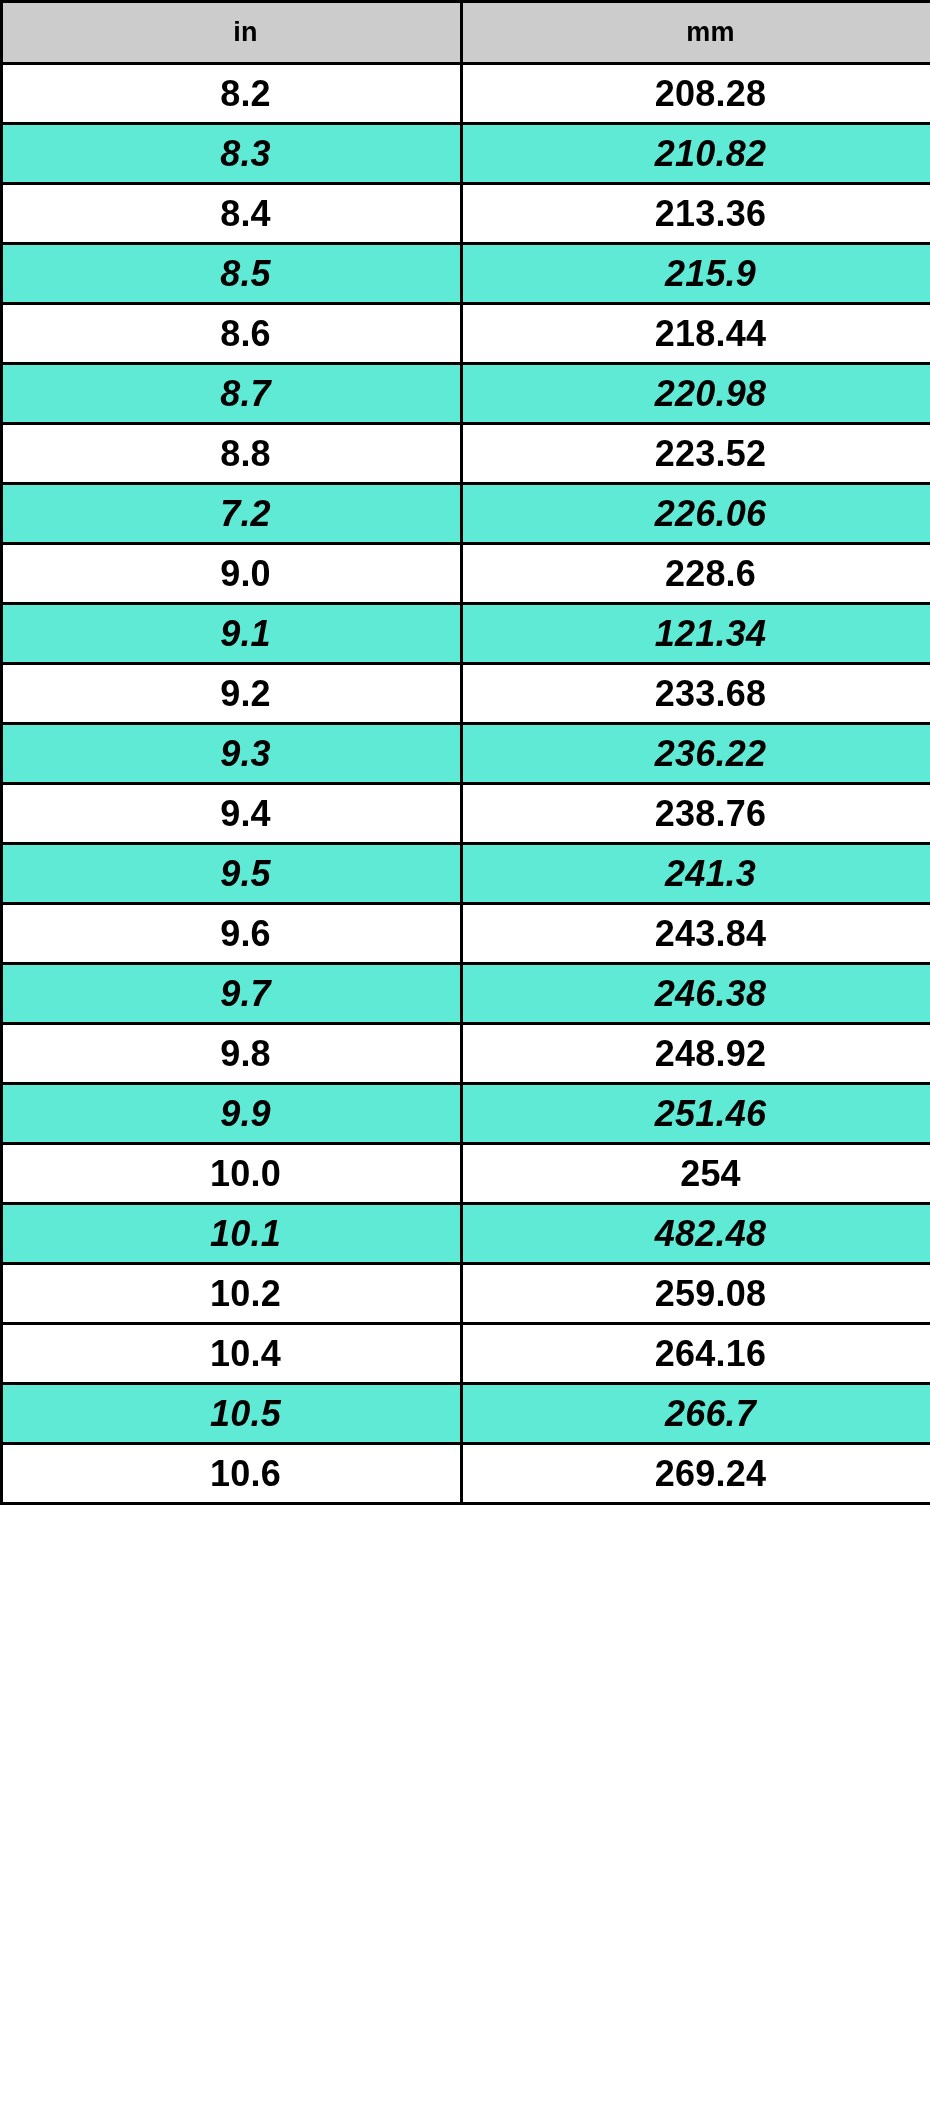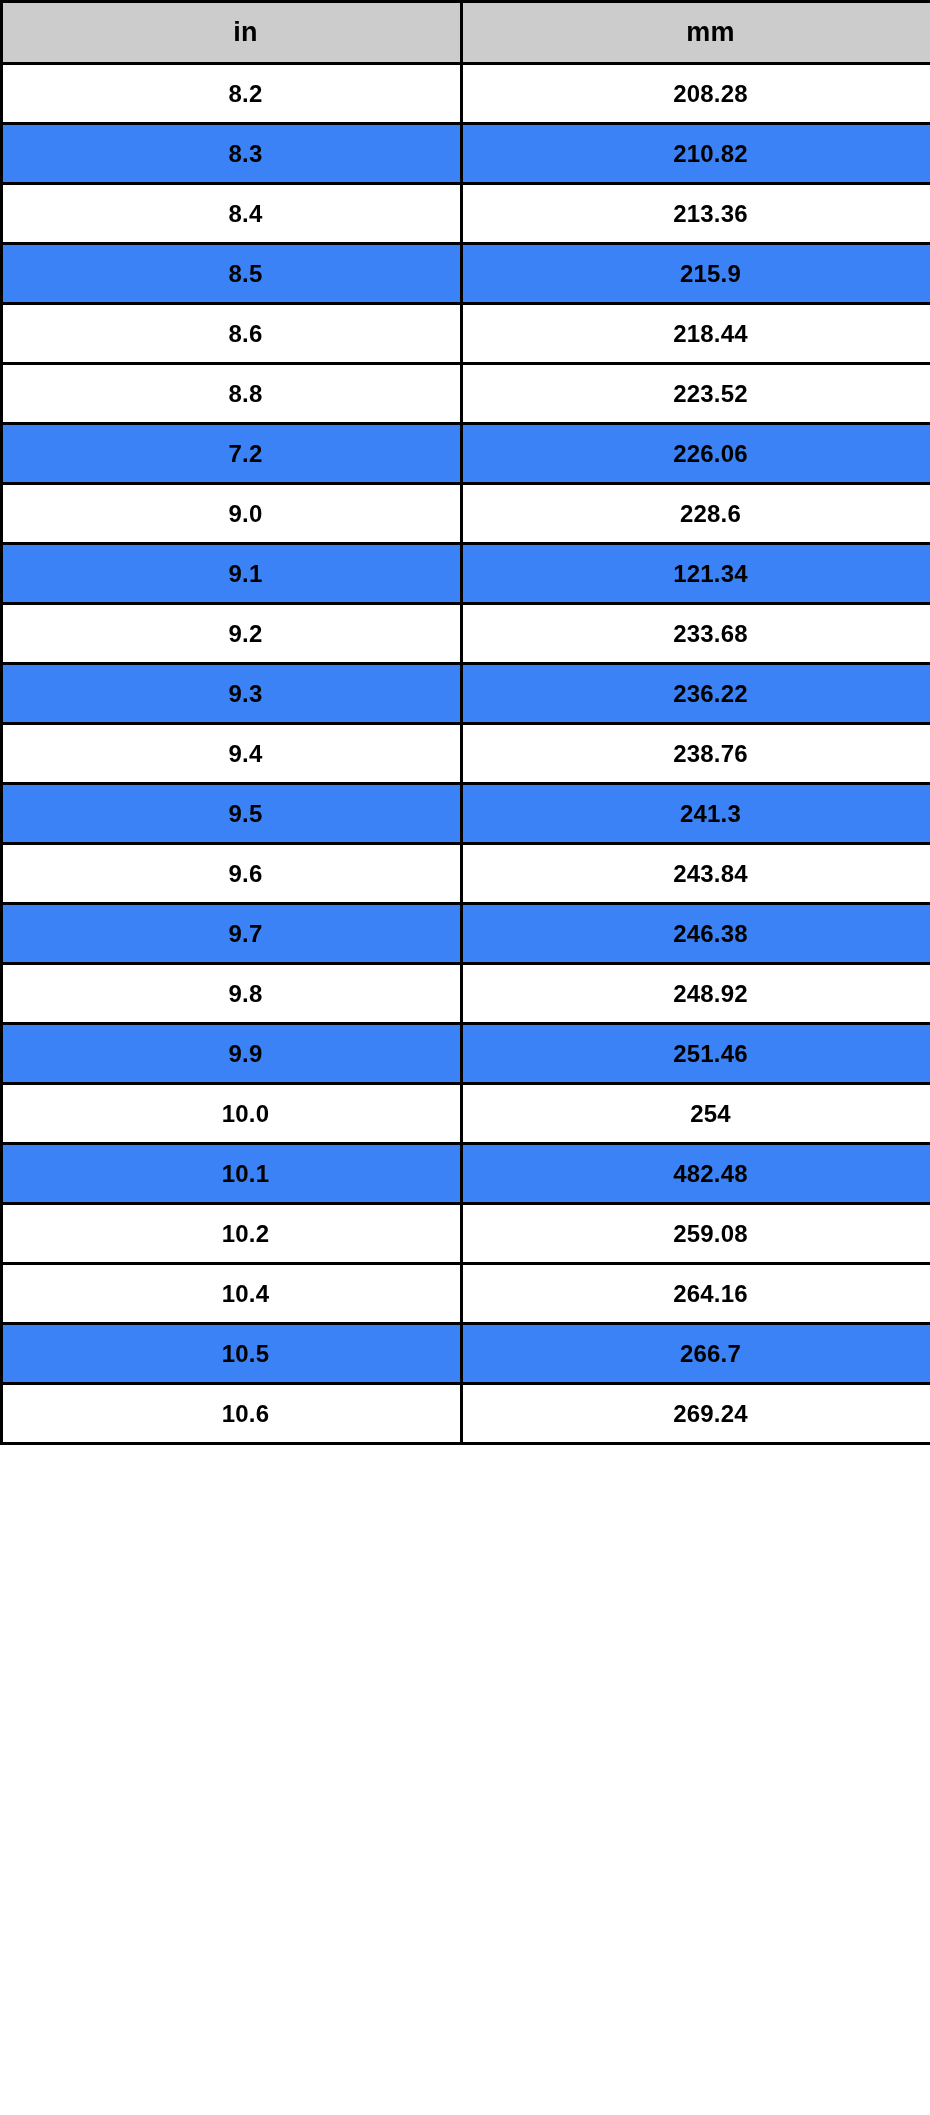--- a/index.html
+++ b/index.html
@@ -34,26 +34,27 @@
   #conv-table thead th {
     height: 59px;
     background: #cccccc;
     font-weight: bold;
     font-size: 27px;
     letter-spacing: 0.2px;
   }
   #conv-table tbody td {
     height: 57px;
     font-weight: bold;
-    font-size: 24px;
+    font-size: 36px;
     letter-spacing: 0.2px;
     background: #ffffff;
   }
   #conv-table tbody tr.alt td {
-    background: #3b82f6;
+    background: #5eead4;
+    font-style: italic;
   }
   
   #conv-table tbody td:first-child,
   #conv-table thead th:first-child { border-left-width: 3px; }
   #conv-table tbody td:last-child,
   #conv-table thead th:last-child { border-right-width: 3px; }
   .cell-text {
     display: block;
     line-height: 1;
     padding-left: 28px;
@@ -112,20 +113,28 @@
         </td>
       </tr>
       <tr>
         <td>
           <span class="cell-text">8.6</span>
         </td>
         <td>
           <span class="cell-text">218.44</span>
         </td>
       </tr>
+      <tr class="alt">
+        <td>
+          <span class="cell-text">8.7</span>
+        </td>
+        <td>
+          <span class="cell-text">220.98</span>
+        </td>
+      </tr>
       <tr>
         <td>
           <span class="cell-text">8.8</span>
         </td>
         <td>
           <span class="cell-text">223.52</span>
         </td>
       </tr>
       <tr class="alt">
         <td>

